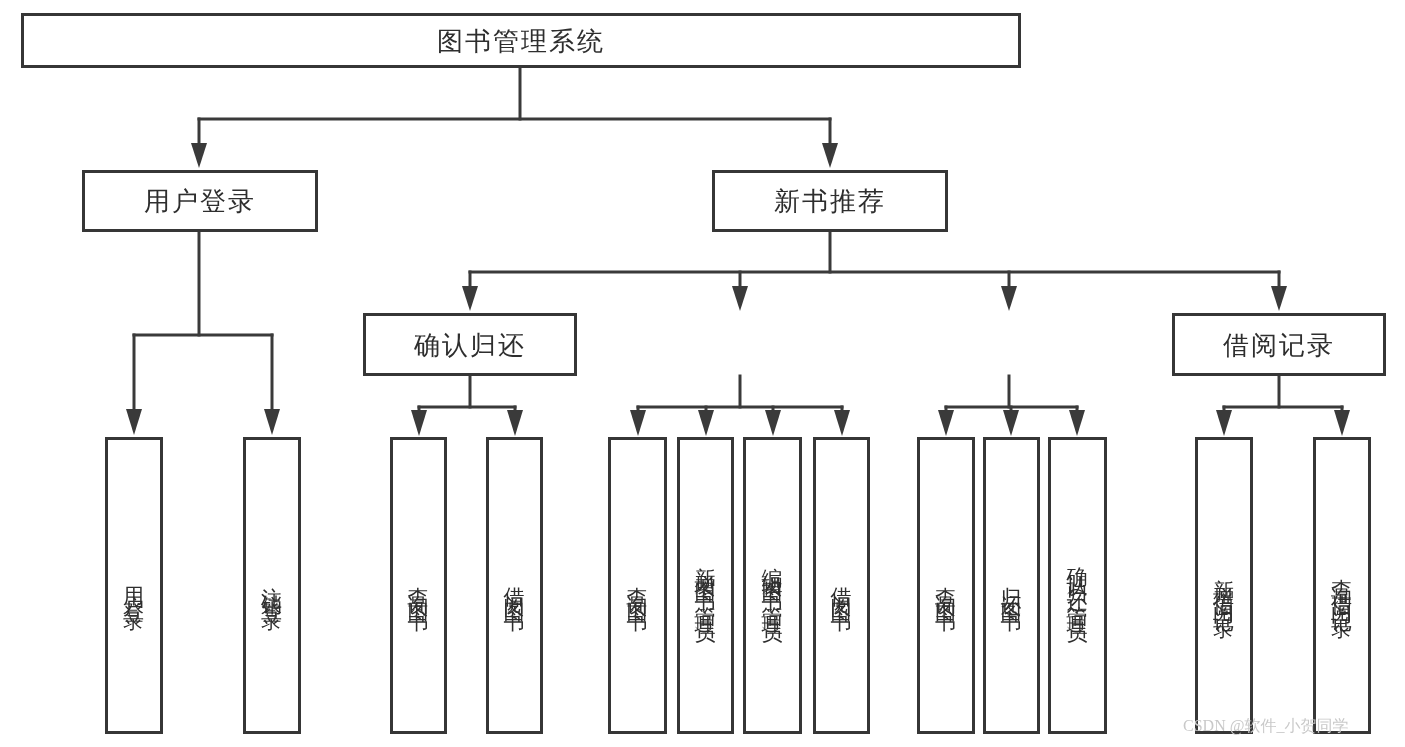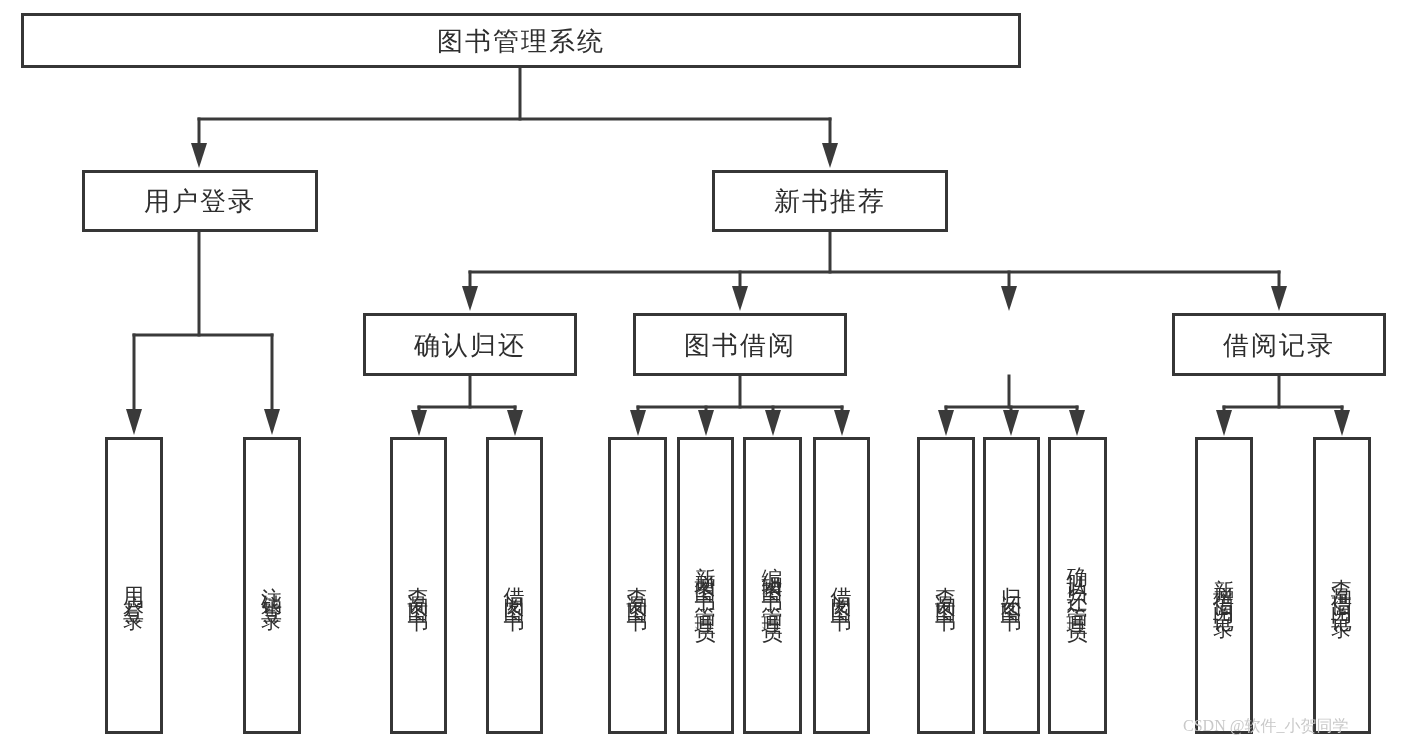--- a/index.html
+++ b/index.html
@@ -137,23 +137,20 @@
   <div class="node h" style="left:82px;top:170px;width:236px;height:62px">
     <span>用户登录</span>
   </div>
   <div class="node h" style="left:712px;top:170px;width:236px;height:62px">
     <span>新书推荐</span>
   </div>
 
   <div class="node h" style="left:363px;top:313px;width:214px;height:63px">
     <span>确认归还</span>
   </div>
-  <div class="node h" style="left:633px;top:313px;width:214px;height:63px">
-    <span>图书借阅</span>
-  </div>
   <div class="node h" style="left:1172px;top:313px;width:214px;height:63px">
     <span>借阅记录</span>
   </div>
 
   <div class="node v" style="left:105px;top:437px;width:58px;height:297px">
     <span>用户登录</span>
   </div>
   <div class="node v" style="left:243px;top:437px;width:58px;height:297px">
     <span>注销登录</span>
   </div>

